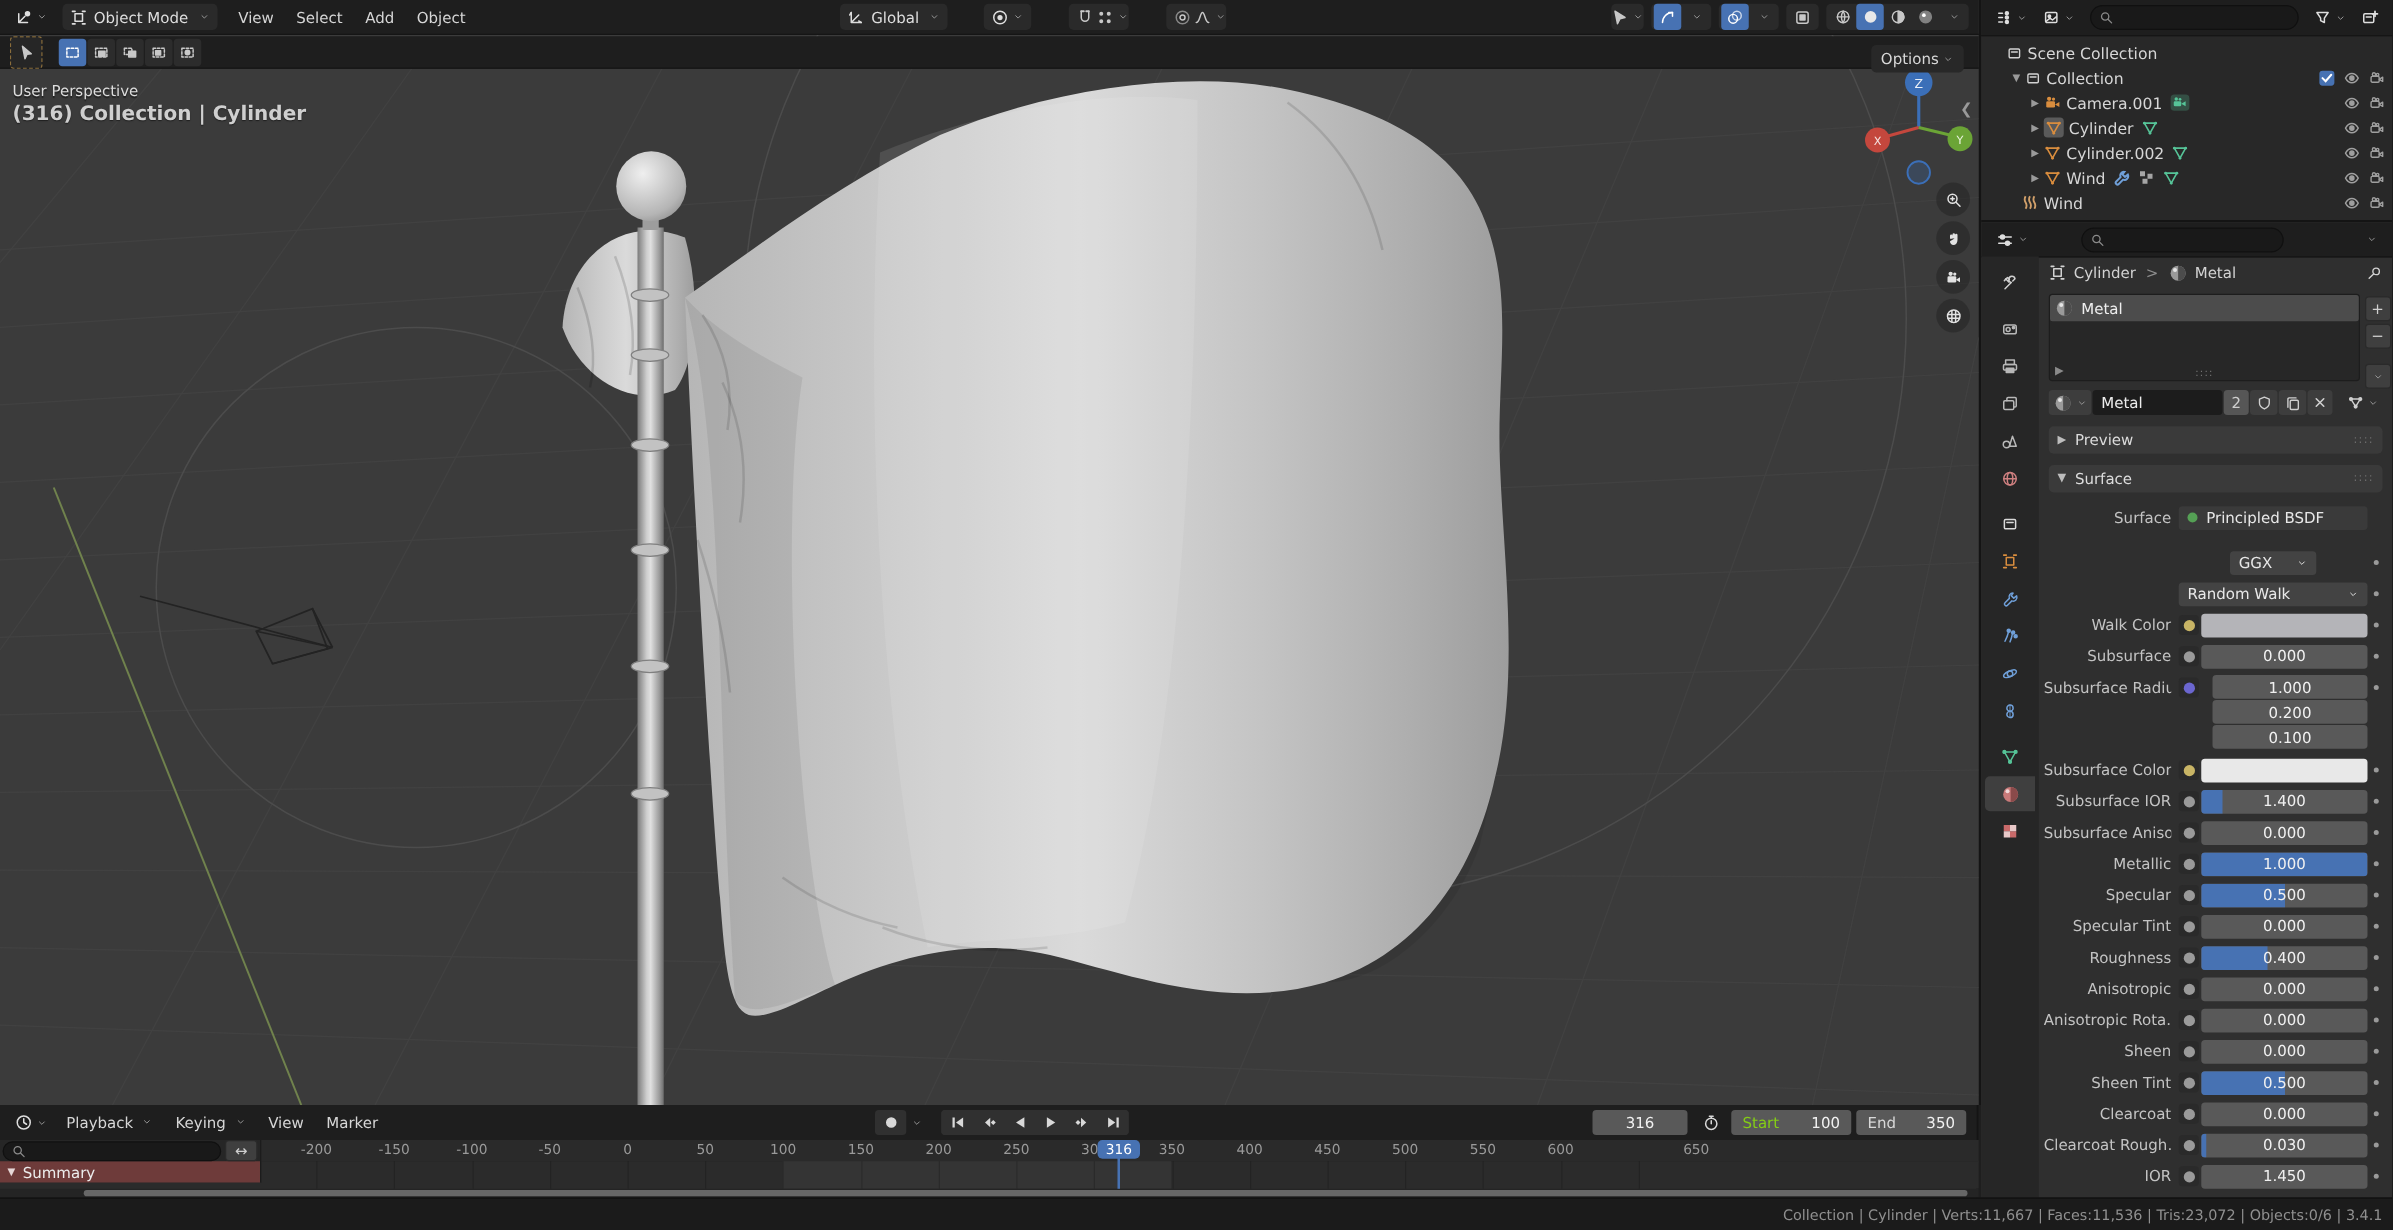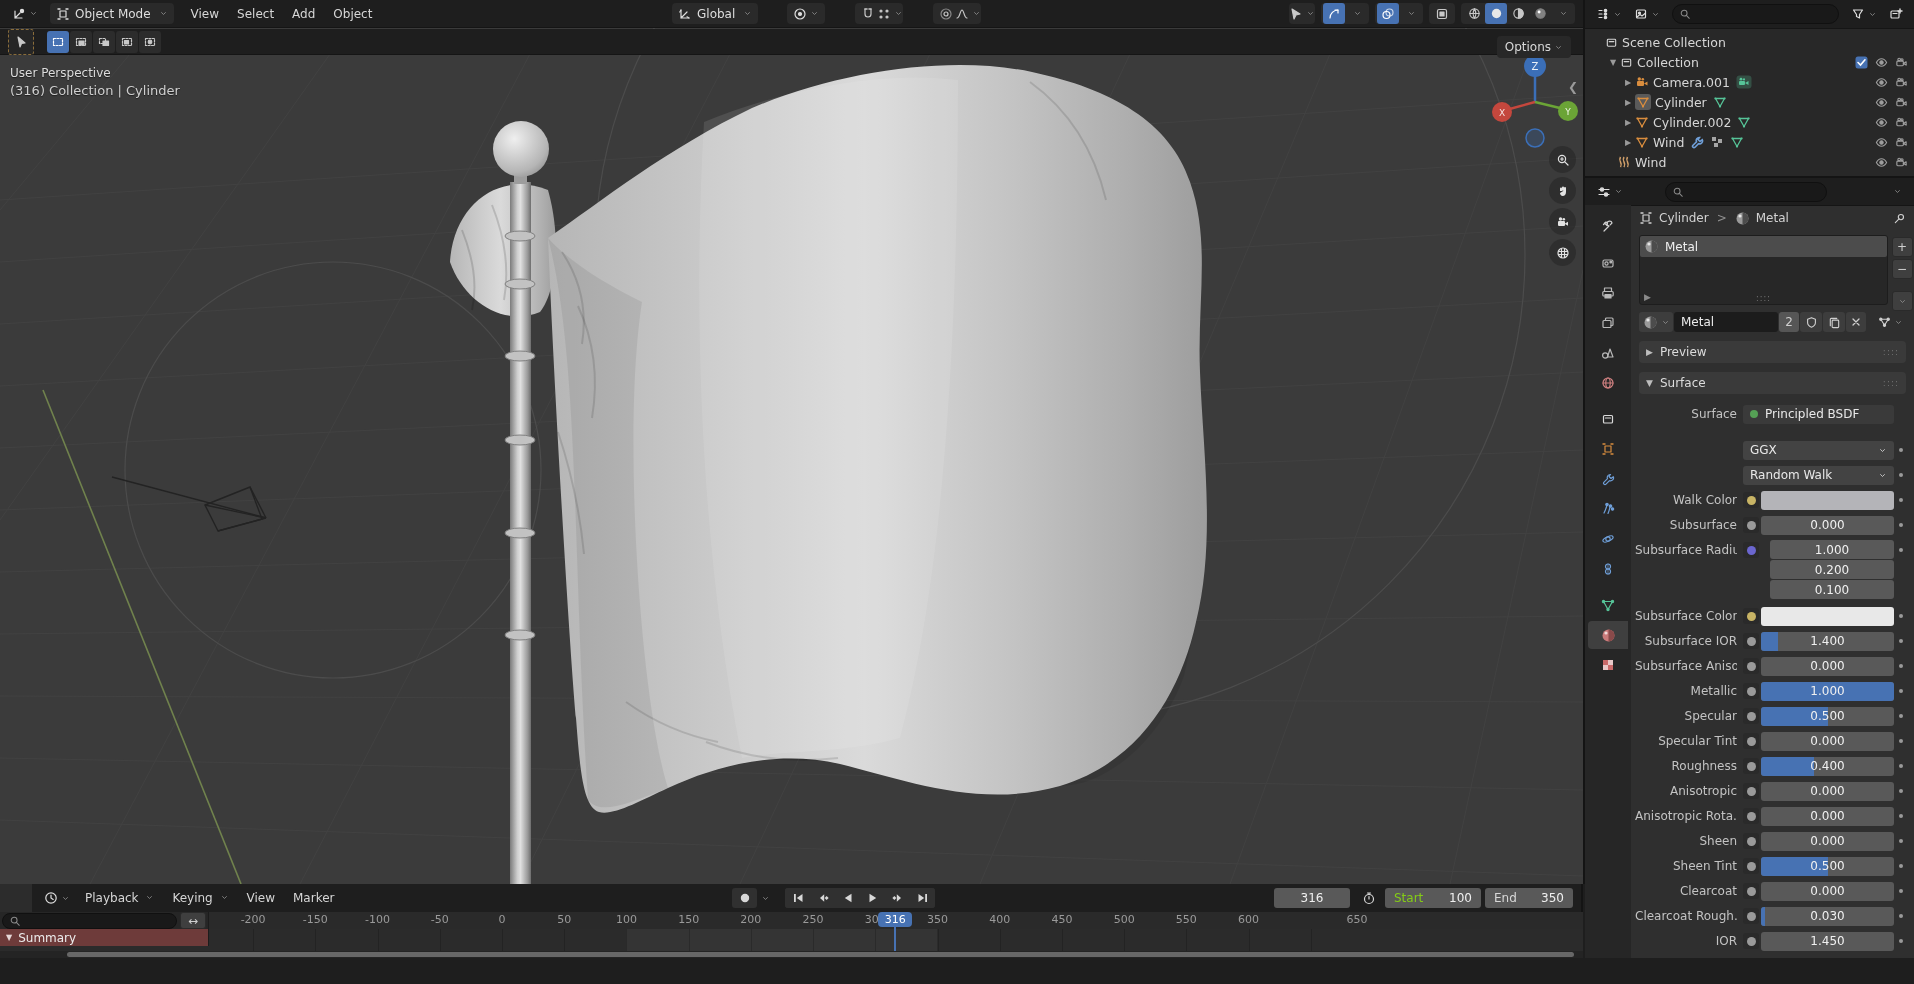--- a/index.html
+++ b/index.html
@@ -71,21 +71,21 @@
           display:flex;align-items:center;justify-content:center;color:#f0f0f0;}
   .pfield .fill{position:absolute;left:0;top:0;bottom:0;background:#4772b3;}
   .pfield .vtxt{position:relative;z-index:1;}
   .pdrop{flex:1;height:19px;background:#434343;border-radius:3px;display:flex;align-items:center;padding:0 7px;color:#e8e8e8;box-sizing:border-box;}
   .pdrop .vtxt{flex:1;}
   .adot{width:14px;display:flex;align-items:center;justify-content:center;flex:0 0 14px;}
   .adot i{width:4px;height:4px;border-radius:50%;background:#9a9a9a;display:block;}
   .vcol{flex:1;display:flex;flex-direction:column;margin-left:9px;}
   .vcol .pfield{margin-bottom:1px;flex:none;}
   
-  #timeline{left:0;top:884px;width:1583px;height:74px;background:#2c2c2c;border-right:2px solid #141414;box-sizing:border-box;padding-left:32px;}
+  #timeline{left:0;top:884px;width:1583px;height:74px;background:#2c2c2c;border-right:2px solid #141414;box-sizing:border-box;}
   #tl-header{height:28px;background:#1e1e1e;border-bottom:1px solid #151515;display:flex;align-items:center;padding:0 6px;position:relative;}
   #tl-body{position:absolute;left:0;top:28px;width:1583px;height:46px;}
   #tl-ruler{position:absolute;left:0;top:0;width:100%;height:17px;background:#2a2a2a;border-bottom:1px solid #222;}
   .tick{position:absolute;top:1px;transform:translateX(-50%);color:#9a9a9a;font-size:11px;}
   #tl-channels{position:absolute;left:0;top:17px;width:100%;height:22px;background:#2b2b2b;}
   #tl-range{position:absolute;top:0;bottom:0;background:#343434;}
   .fgrid{position:absolute;top:0;bottom:0;width:1px;background:rgba(0,0,0,.18);}
   #tl-scroll{position:absolute;left:0;top:39px;width:100%;height:7px;background:#242424;}
   #tl-scroll .bar{position:absolute;left:67px;right:9px;top:1px;height:5px;background:#676767;border-radius:3px;}
   #tl-left{position:absolute;left:0;top:0;width:208px;height:34px;background:#262626;border-right:1px solid #1c1c1c;}
@@ -473,21 +473,21 @@
                 <rect x="2.5" y="3.5" width="9" height="7" stroke-dasharray="2 1.4"></rect>
                 <circle cx="7" cy="7" r="1.8" fill="currentColor"></circle>
               </svg>
             </span>
           </div>
       </div>
     </div>
 
     <div id="vp-overlay" class="abs">
       <div>User Perspective</div>
-      <div style="font-size:13px;color:#cfcfcf;">(316) Collection | Cylinder</div>
+      <div style="font-size:16px;color:#cfcfcf;font-weight:bold;">(316) Collection | Cylinder</div>
     </div>
 
     <div id="options-btn" class="abs">
       <span>Options</span>
       <span class="ic chev">
           <svg width="9" height="9" viewBox="0 0 14 14" fill="none" stroke="currentColor" stroke-width="1.2" stroke-linecap="round" stroke-linejoin="round">
             <path d="M4 5.5 L7 8.5 L10 5.5"></path>
           </svg>
         </span>
     </div>
@@ -1111,21 +1111,21 @@
         <span class="plabel">Surface</span>
         <div class="pdrop" style="background:#3a3a3a;justify-content:flex-start;">
           <span class="ic" style="margin-right:7px;">
               <i style="width:8px;height:8px;border-radius:50%;background:#55a055;display:block;"></i>
             </span>
           <span>Principled BSDF</span>
         </div>
         <span class="adot"></span>
       </div>
       <div id="prop-rows">
-          <div class="prow" style="margin-top: 16px;">
+          <div class="prow" style="margin-top: 16px; gap: 41px;">
             <span class="plabel"></span>
             <div class="pdrop">
               <span class="vtxt">GGX</span>
               <span class="ic">
                 <svg width="9" height="9" viewBox="0 0 14 14" fill="none" stroke="currentColor" stroke-width="1.2" stroke-linecap="round" stroke-linejoin="round">
                   <path d="M4 5.5 L7 8.5 L10 5.5"></path>
                 </svg>
               </span>
             </div>
             <span class="adot">
@@ -1537,13 +1537,19 @@
             </div>
         </div>
         <div id="summary-row">
           <span class="tri">▼</span>
           <span>Summary</span>
         </div>
       </div>
     </div>
   </div>
 
+  <div id="status" class="abs">
+    <span class="mouse-hint" style="left:12px;"></span>
+    <span class="mouse-hint" style="left:226px;"></span>
+    <span class="mouse-hint" style="left:436px;"></span>
+    <span id="status-right">Collection | Cylinder | Verts:11,667 | Faces:11,536 | Tris:23,072 | Objects:0/6 | 3.4.1</span>
+  </div>
 </div>
 
 </body></html>

